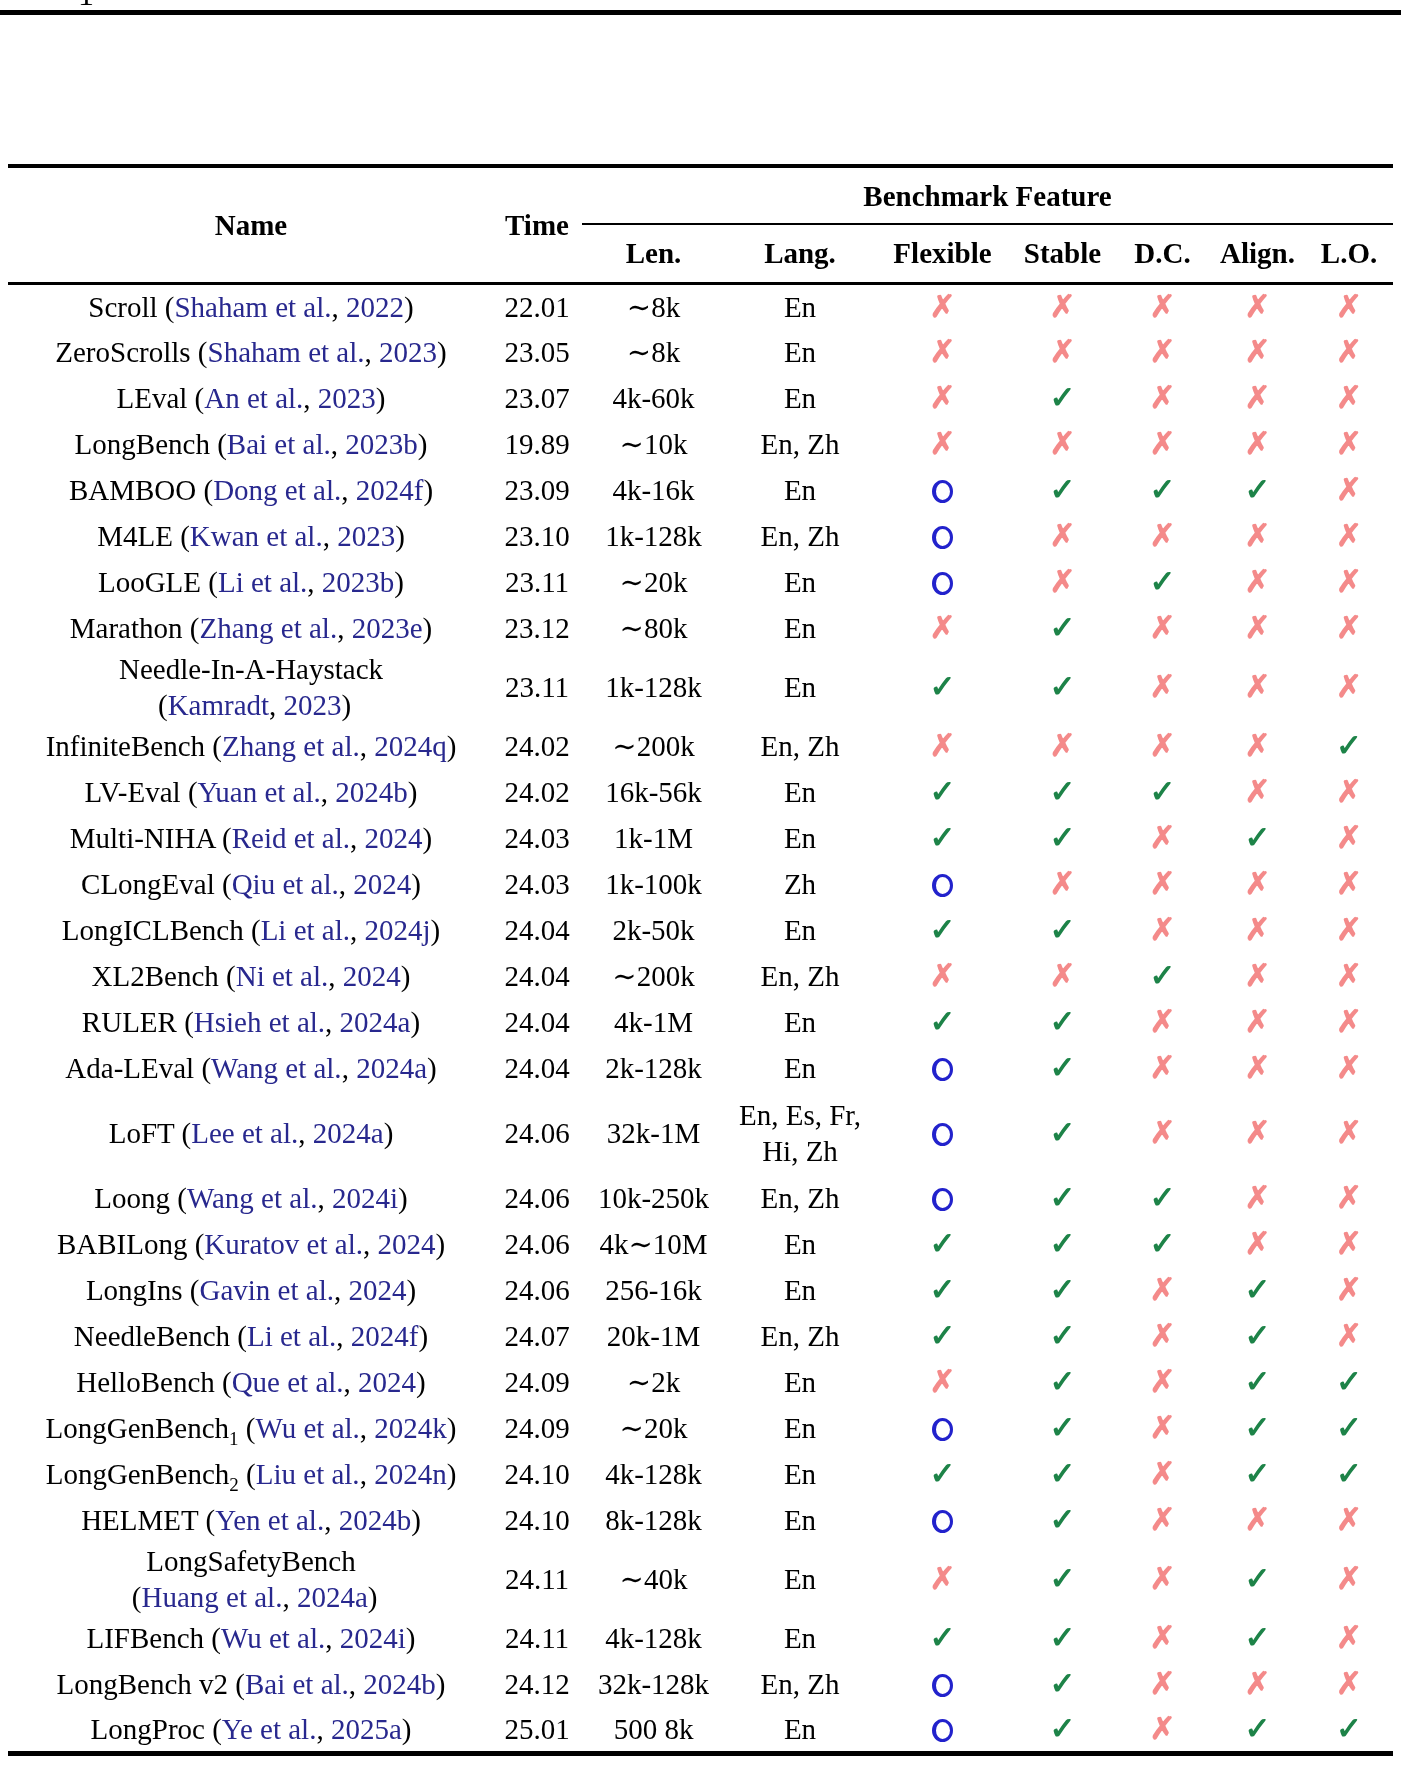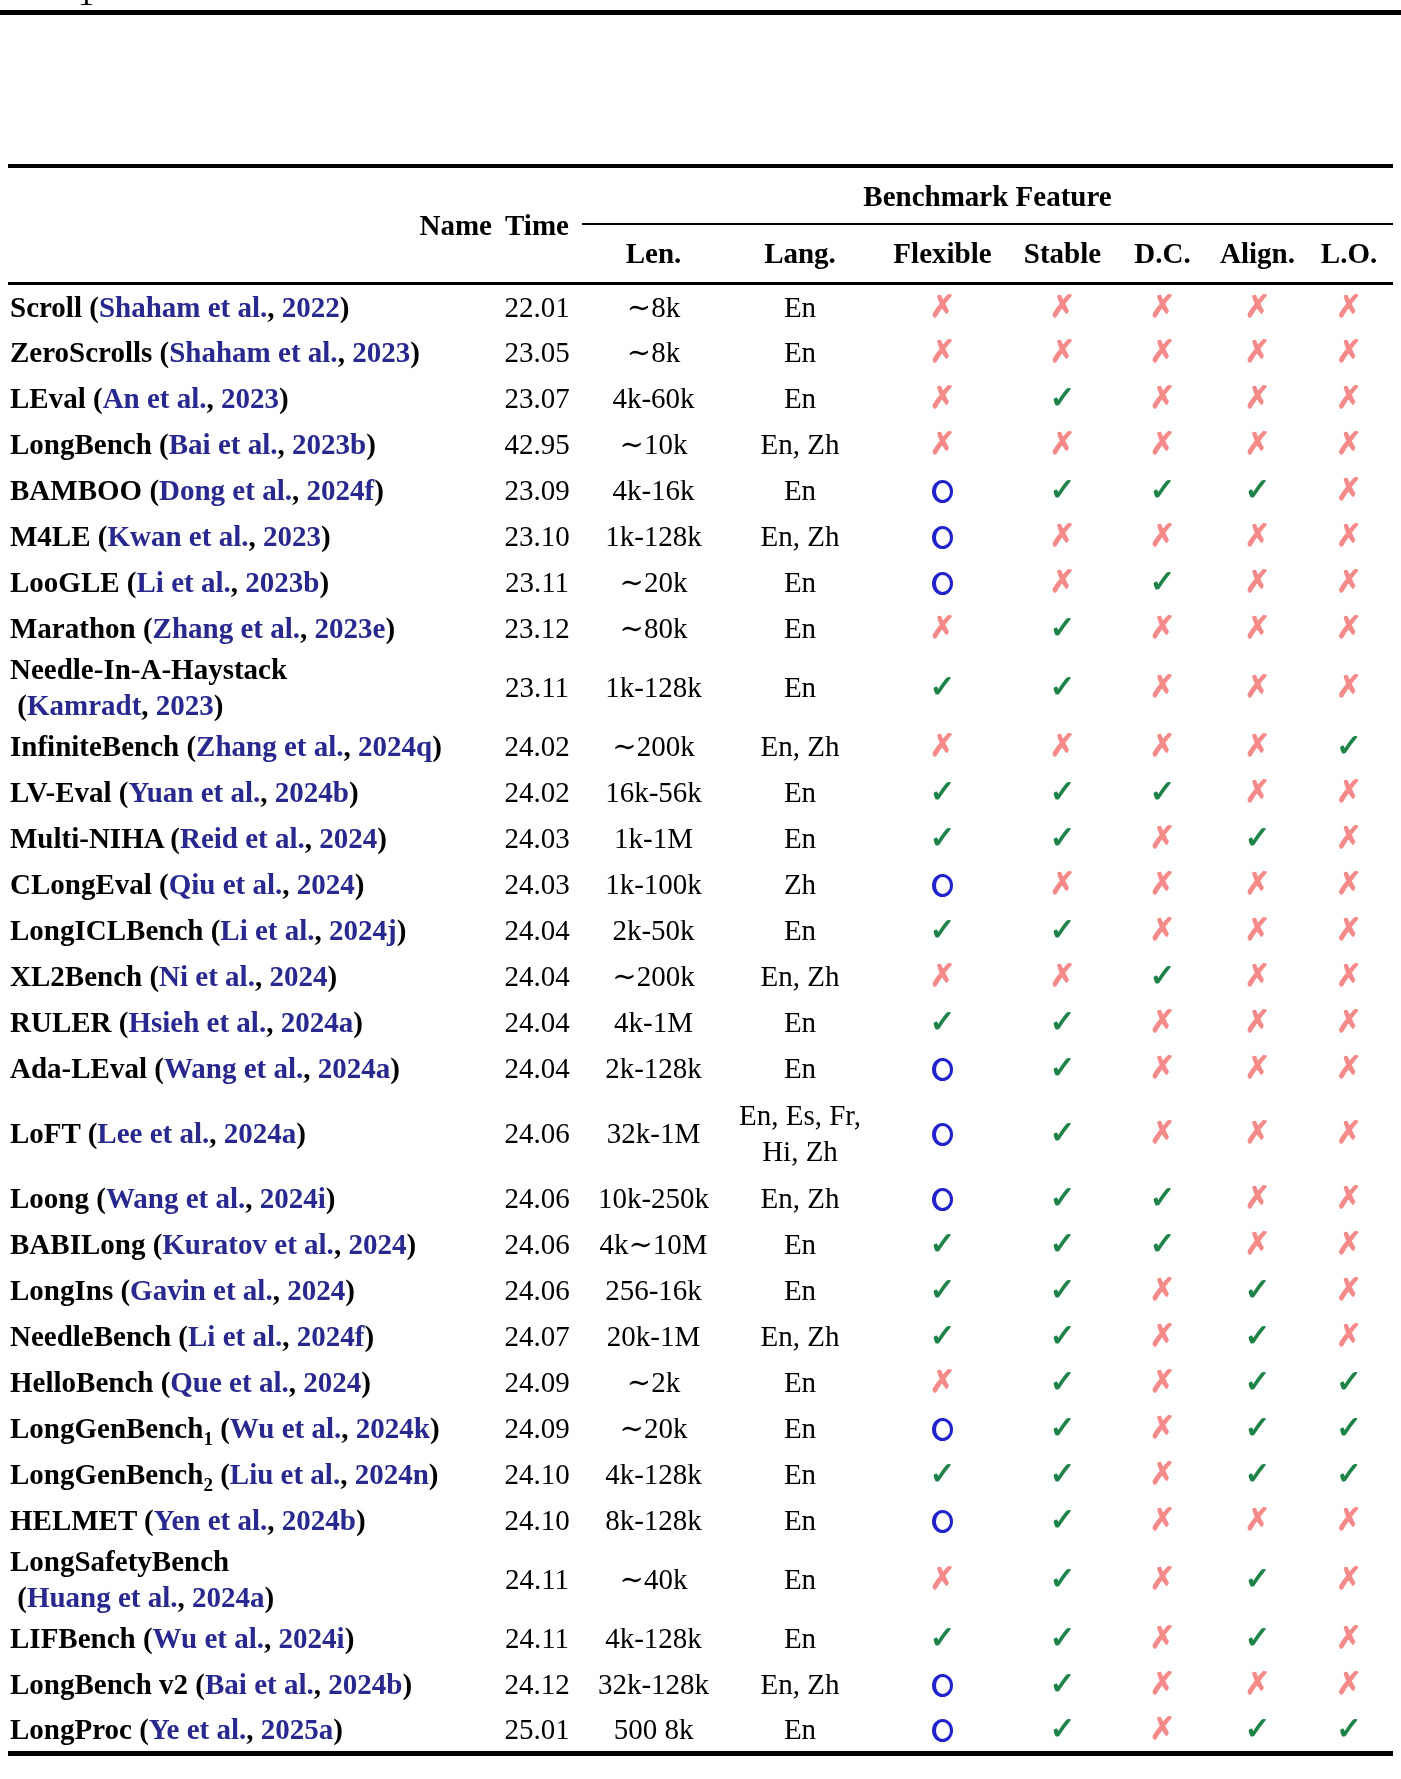--- a/index.html
+++ b/index.html
@@ -30,27 +30,27 @@
   col.c-time{width:90px;}
   col.c-len{width:143px;}
   col.c-lang{width:150px;}
   col.c-flex{width:135px;}
   col.c-stab{width:105px;}
   col.c-dc{width:95px;}
   col.c-align{width:95px;}
   col.c-lo{width:88px;}
 
   thead th{font-weight:bold;vertical-align:middle;border-bottom:3px solid #000;}
-  th.h-name{text-align:right;padding-left:2px;}
+  th.h-name{text-align:center;padding-left:2px;}
   th.h-time{text-align:center;font-family:Liberation Serif, serif;}
   th.h-group{height:58px;border-bottom:2px solid #000;}
   tr.subhead th{height:59px;border-bottom:3px solid #000;}
 
   tbody td{height:46px;vertical-align:middle;text-align:center;}
-  tbody td.name-cell{text-align:left;padding-left:2px;white-space:nowrap;font-weight:bold;}
+  tbody td.name-cell{text-align:center;padding-left:2px;white-space:nowrap;}
   tbody td.lang{white-space:pre-line;}
   td.tallpad{padding:6px 0;}
 
   .cite{color:var(--c-cite);}
   sub.nsub{font-size:19px;line-height:0;}
 
   .mk{font-weight:bold;font-size:31px;}
   .mk-check{color:var(--c-check);}
   .mk-cross{color:var(--c-cross);}
   .mk-circle{display:inline-block;width:21px;height:23px;border:3px solid var(--c-circle);
@@ -120,21 +120,21 @@
           <td>4k-60k</td>
           <td class="lang">En</td>
           <td><span class="mk mk-cross">✗</span></td>
           <td><span class="mk mk-check">✓</span></td>
           <td><span class="mk mk-cross">✗</span></td>
           <td><span class="mk mk-cross">✗</span></td>
           <td><span class="mk mk-cross">✗</span></td>
         </tr>
         <tr>
           <td class="name-cell"><span>LongBench</span> (<span class="cite">Bai et al.</span>, <span class="cite">2023b</span>)</td>
-          <td>42.95</td>
+          <td>19.89</td>
           <td>∼10k</td>
           <td class="lang">En, Zh</td>
           <td><span class="mk mk-cross">✗</span></td>
           <td><span class="mk mk-cross">✗</span></td>
           <td><span class="mk mk-cross">✗</span></td>
           <td><span class="mk mk-cross">✗</span></td>
           <td><span class="mk mk-cross">✗</span></td>
         </tr>
         <tr>
           <td class="name-cell"><span>BAMBOO</span> (<span class="cite">Dong et al.</span>, <span class="cite">2024f</span>)</td>

